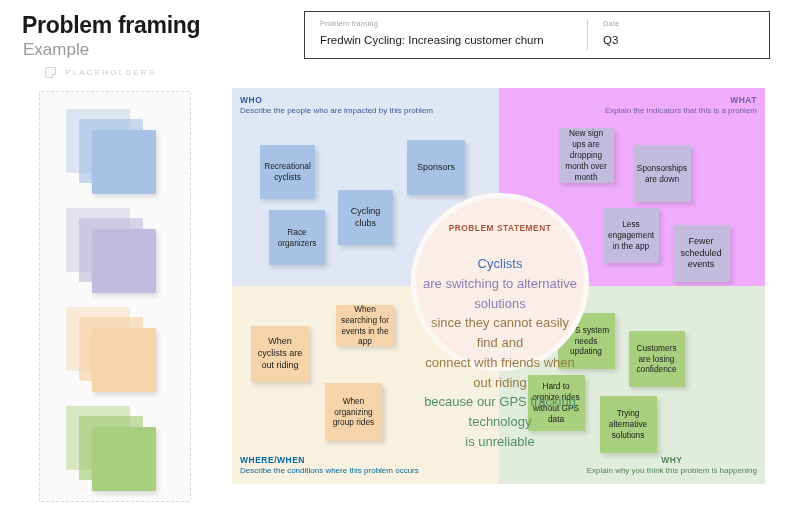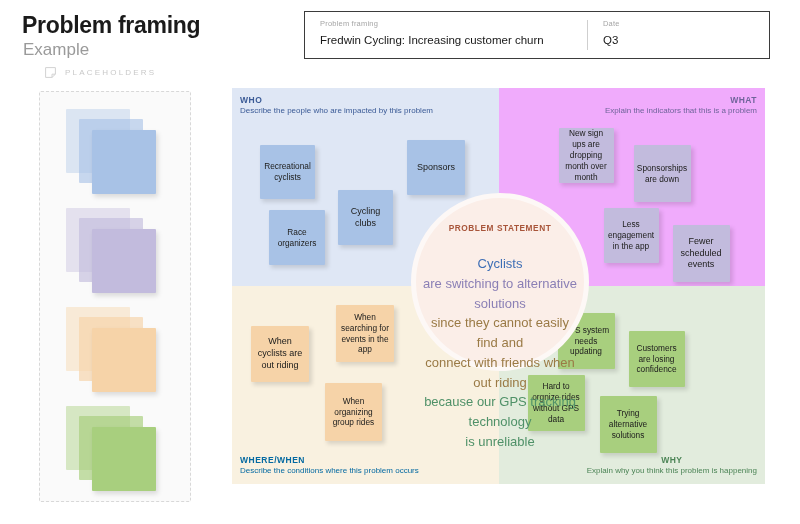--- a/index.html
+++ b/index.html
@@ -203,21 +203,21 @@
       <div class="sticky s-purple" style="left:105px; top:120px; width:55px; height:55px;">Less engagement in the app</div>
       <div class="sticky s-purple mid" style="left:174px; top:137px; width:57px; height:57px;">Fewer scheduled events</div>
     </div>
 
     <div class="quad" id="quad-where">
       <div class="quad-label lbl-bl">
         <div class="q-title">WHERE/WHEN</div>
         <div class="q-desc">Describe the conditions where this problem occurs</div>
       </div>
       <div class="sticky s-orange mid" style="left:19px; top:40px; width:58px; height:56px;">When cyclists are out riding</div>
-      <div class="sticky s-orange" style="left:104px; top:19px; width:58px; height:57px;">When searching for events in the app</div>
+      <div class="sticky s-orange" style="left:104px; top:19px; width:58px; height:41px;">When searching for events in the app</div>
       <div class="sticky s-orange" style="left:93px; top:97px; width:57px; height:58px;">When organizing group rides</div>
     </div>
 
     <div class="quad" id="quad-why">
       <div class="quad-label lbl-br">
         <div class="q-title">WHY</div>
         <div class="q-desc">Explain why you think this problem is happening</div>
       </div>
       <div class="sticky s-green" style="left:59px; top:27px; width:57px; height:56px;">GPS system needs updating</div>
       <div class="sticky s-green" style="left:130px; top:45px; width:56px; height:56px;">Customers are losing confidence</div>

